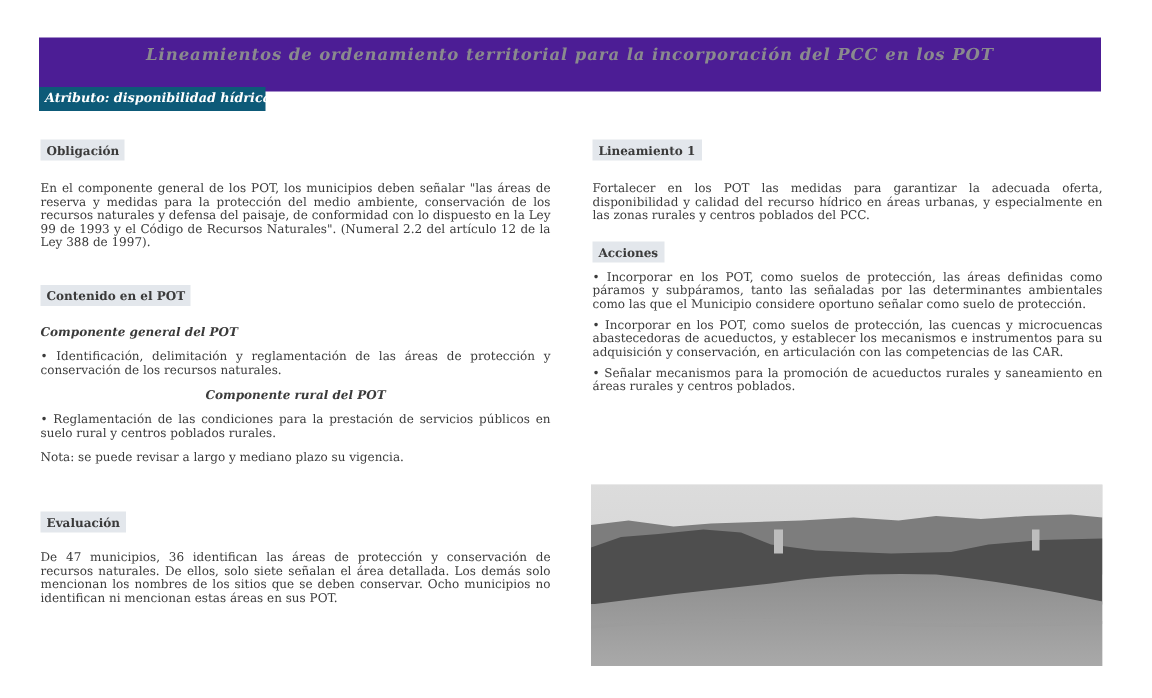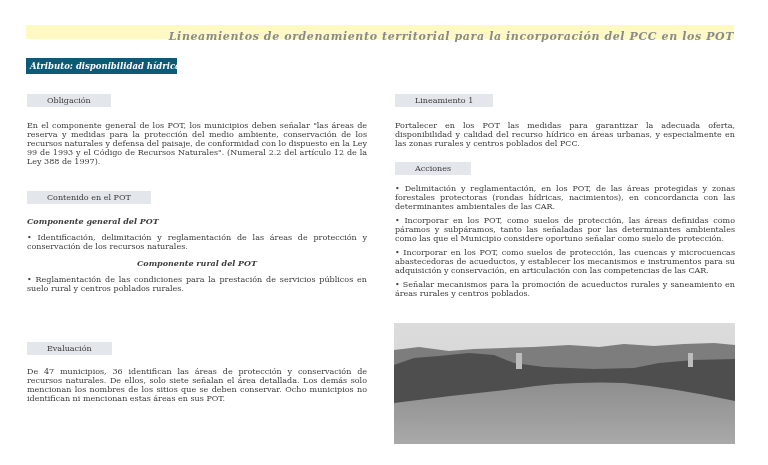--- a/index.html
+++ b/index.html
@@ -1,30 +1,30 @@
 <!DOCTYPE html>
 <html><head>
 <meta charset="utf-8">
 <style>
   html, body { margin:0; padding:0; background:#ffffff; }
   body { width:768px; height:465px; position:relative; overflow:hidden;
          font-family:"DejaVu Serif", serif; color:#3a3a3a; }
-  .title-bar { position:absolute; left:26px; top:25px; width:708px; height:14px;
-               background:#fef9c3; text-align:right; }
+  .title-bar { position:absolute; left:26px; top:25px; width:708px; height:36px;
+               background:#4c1d95; text-align:center; }
   .title-bar span { font-family:"DejaVu Serif", serif; font-style:italic; font-weight:bold;
                     font-size:11px; line-height:19px; color:#8a8a8e; letter-spacing:0.6px; }
   .badge { position:absolute; left:26px; top:58px; width:151px; height:16px;
            background:#0d5a78; color:#fff; font-style:italic; font-weight:bold;
            font-size:8.5px; line-height:16px; padding-left:4px; box-sizing:border-box;
            white-space:nowrap; }
   .col { position:absolute; }
   .left { left:27px; width:340px; }
   .right { left:395px; width:340px; }
-  .sec-head { display:inline-block; background:#e3e7ec; font-weight:normal; font-size:8px;
-              padding:2px 20px; color:#3a3a3a;text-align:center; }
+  .sec-head { display:inline-block; background:#e3e7ec; font-weight:bold; font-size:8px;
+              padding:2px 4px; color:#3a3a3a;text-align:center; }
   p, .txt { margin:0; font-size:8px; line-height:9px; text-align:justify; color:#3b3b3b; }
   .sub { font-style:italic; font-weight:bold; font-size:8px; margin:0; color:#3b3b3b; }
   .bullet { font-size:8px; line-height:9px; text-align:justify; margin:0; color:#3b3b3b; }
   .photo { position:absolute; left:394px; top:323px; width:341px; height:121px;
            overflow:hidden; background:#d7d7d7; }
 </style>
 </head>
 <body>
 
 <div class="title-bar">
@@ -37,35 +37,35 @@
   <div class="sec-head">Obligación</div>
   <p style="margin-top:14px;">En el componente general de los POT, los municipios deben señalar "las áreas de reserva y medidas para la protección del medio ambiente, conservación de los recursos naturales y defensa del paisaje, de conformidad con lo dispuesto en la Ley 99 de 1993 y el Código de Recursos Naturales". (Numeral 2.2 del artículo 12 de la Ley 388 de 1997).</p>
 </div>
 
 <div class="col left" style="top:185px;">
   <div class="sec-head">Contenido en el POT</div>
   <div class="sub" style="margin-top:12px;">Componente general del POT</div>
   <p class="bullet" style="margin-top:7px;">• Identificación, delimitación y reglamentación de las áreas de protección y conservación de los recursos naturales.</p>
   <div class="sub" style="margin-top:7px;text-align:center;">Componente rural del POT</div>
   <p class="bullet" style="margin-top:7px;">• Reglamentación de las condiciones para la prestación de servicios públicos en suelo rural y centros poblados rurales.</p>
+  <p style="margin-top:7px;">Nota: se puede revisar a largo y mediano plazo su vigencia.</p>
 </div>
 
 <div class="col left" style="top:336px;">
   <div class="sec-head">Evaluación</div>
   <p style="margin-top:12px;">De 47 municipios, 36 identifican las áreas de protección y conservación de recursos naturales. De ellos, solo siete señalan el área detallada. Los demás solo mencionan los nombres de los sitios que se deben conservar. Ocho municipios no identifican ni mencionan estas áreas en sus POT.</p>
 </div>
 
 <div class="col right" style="top:88px;">
   <div class="sec-head">Lineamiento 1</div>
   <p style="margin-top:14px;">Fortalecer en los POT las medidas para garantizar la adecuada oferta, disponibilidad y calidad del recurso hídrico  en áreas urbanas, y especialmente en las zonas rurales y centros poblados del PCC.</p>
 </div>
 
 <div class="col right" style="top:156px;">
   <div class="sec-head">Acciones</div>
-  <p class="bullet" style="margin-top:9px;">• Delimitación y reglamentación, en los POT, de las áreas protegidas y zonas forestales protectoras (rondas hídricas, nacimientos), en concordancia con las determinantes ambientales de las CAR.</p>
   <p class="bullet" style="margin-top:5px;">• Incorporar en los POT, como suelos de protección, las áreas definidas como páramos y subpáramos, tanto las señaladas por las determinantes ambientales como las que el Municipio considere oportuno señalar como suelo de protección.</p>
   <p class="bullet" style="margin-top:5px;">• Incorporar en los POT, como suelos de protección, las cuencas y microcuencas abastecedoras de acueductos, y establecer los mecanismos e instrumentos para su adquisición y conservación, en articulación con las competencias de las CAR.</p>
   <p class="bullet" style="margin-top:5px;">• Señalar mecanismos para la promoción de acueductos rurales y saneamiento en áreas rurales y centros poblados.</p>
 </div>
 
 <div class="photo">
   <svg width="341" height="121" viewBox="0 0 341 121" xmlns="http://www.w3.org/2000/svg">
     <defs>
       <linearGradient id="sky" x1="0" y1="0" x2="0" y2="1">
         <stop offset="0" stop-color="#dcdcdc"></stop>

